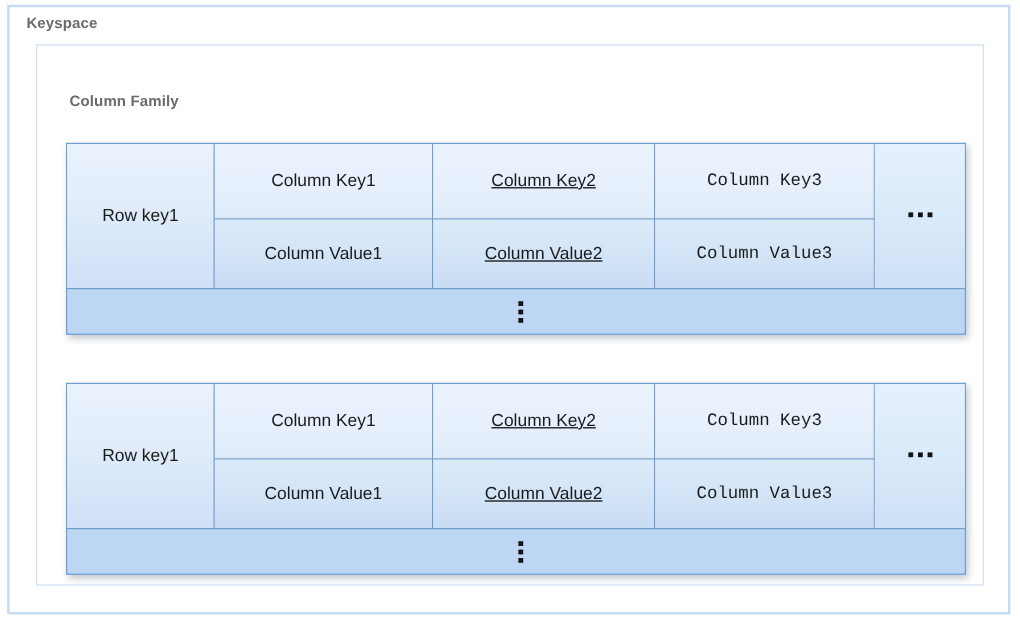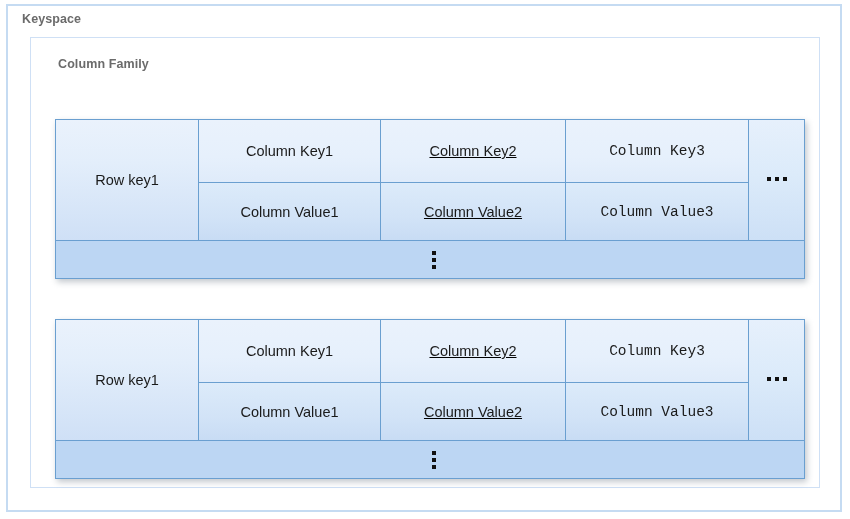--- a/index.html
+++ b/index.html
@@ -52,21 +52,21 @@
     width: 790px;
     height: 451px;
     border: 1px solid #cfe0f5;
     box-sizing: border-box;
     background: #ffffff;
   }
 
   .cf-label {
     position: absolute;
     left: 58px;
-    top: 57px;
+    top: 77px;
     font-size: 12.5px;
     font-weight: bold;
     color: #6b6b6b;
     letter-spacing: 0.1px;
   }
 
   
   .row-block {
     position: absolute;
     left: 55px;
@@ -79,21 +79,21 @@
   .block-main {
     display: flex;
     width: 750px;
     box-sizing: border-box;
     border: 1px solid #6a9fd0;
     border-bottom: none;
   }
 
   
   .rowkey-cell {
-    width: 143px;
+    width: 123px;
     height: 120px;
     box-sizing: border-box;
     border-right: 1px solid #6a9fd0;
     background: linear-gradient(to bottom, #eaf2fc 0%, #e3eefb 35%, #cfe0f6 100%);
     display: flex;
     align-items: center;
     justify-content: center;
     font-size: 14.5px;
     color: #1a1a1a;
   }

